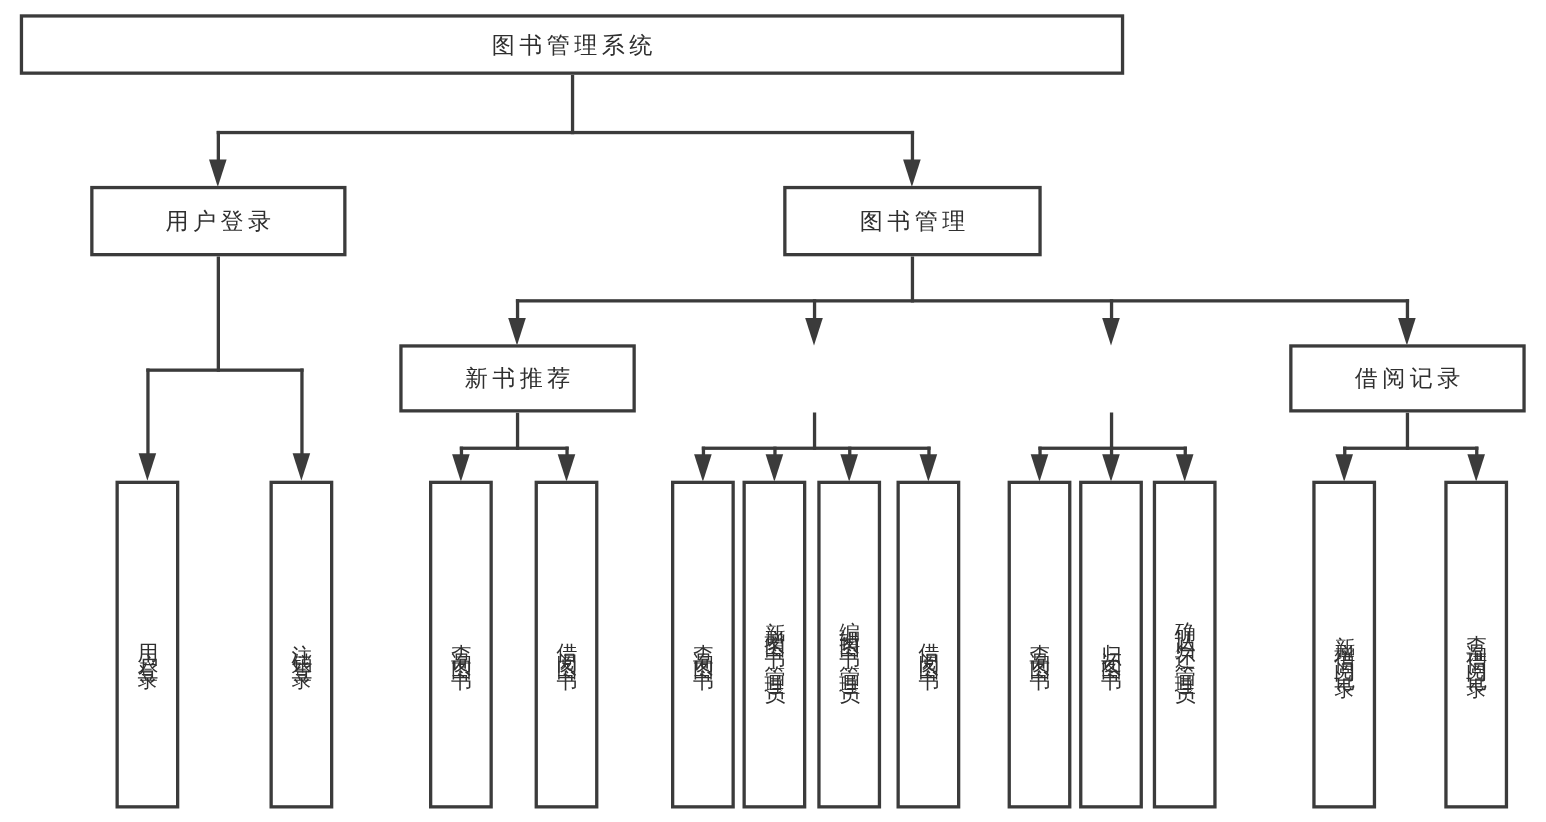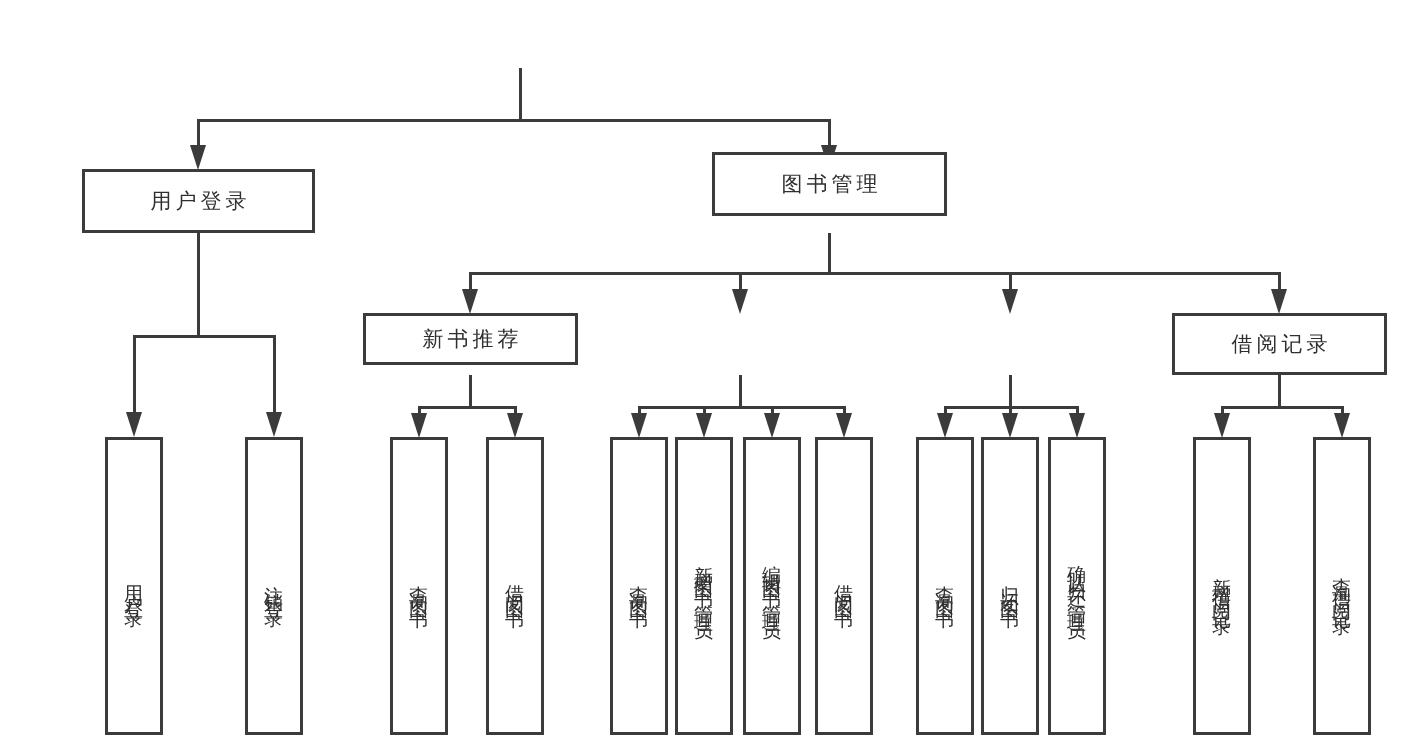--- a/index.html
+++ b/index.html
@@ -94,29 +94,32 @@
   <div class="vline" style="left:1008.5px;top:406px;height:10px"></div>
   <div class="ahead" style="left:1001.5px;top:413px"></div>
   <div class="vline" style="left:1075.5px;top:406px;height:10px"></div>
   <div class="ahead" style="left:1068.5px;top:413px"></div>
 
   <div class="vline" style="left:1220.5px;top:406px;height:10px"></div>
   <div class="ahead" style="left:1213.5px;top:413px"></div>
   <div class="vline" style="left:1340.5px;top:406px;height:10px"></div>
   <div class="ahead" style="left:1333.5px;top:413px"></div>
 
+  <div class="box" style="left:18px;top:13px;width:1004px;height:55px">
+    <span class="hlabel">图书管理系统</span>
+  </div>
 
   <div class="box" style="left:82px;top:169px;width:233px;height:64px">
     <span class="hlabel">用户登录</span>
   </div>
-  <div class="box" style="left:712px;top:152px;width:235px;height:64px">
+  <div class="box" style="left:712px;top:169px;width:235px;height:64px">
     <span class="hlabel">图书管理</span>
   </div>
 
-  <div class="box" style="left:363px;top:313px;width:215px;height:52px">
+  <div class="box" style="left:363px;top:313px;width:215px;height:62px">
     <span class="hlabel">新书推荐</span>
   </div>
   <div class="box" style="left:1172px;top:313px;width:215px;height:62px">
     <span class="hlabel">借阅记录</span>
   </div>
 
   <div class="box" style="left:105px;top:437px;width:58px;height:298px">
     <span class="vtext">用户登录</span>
   </div>
   <div class="box" style="left:245px;top:437px;width:58px;height:298px">

